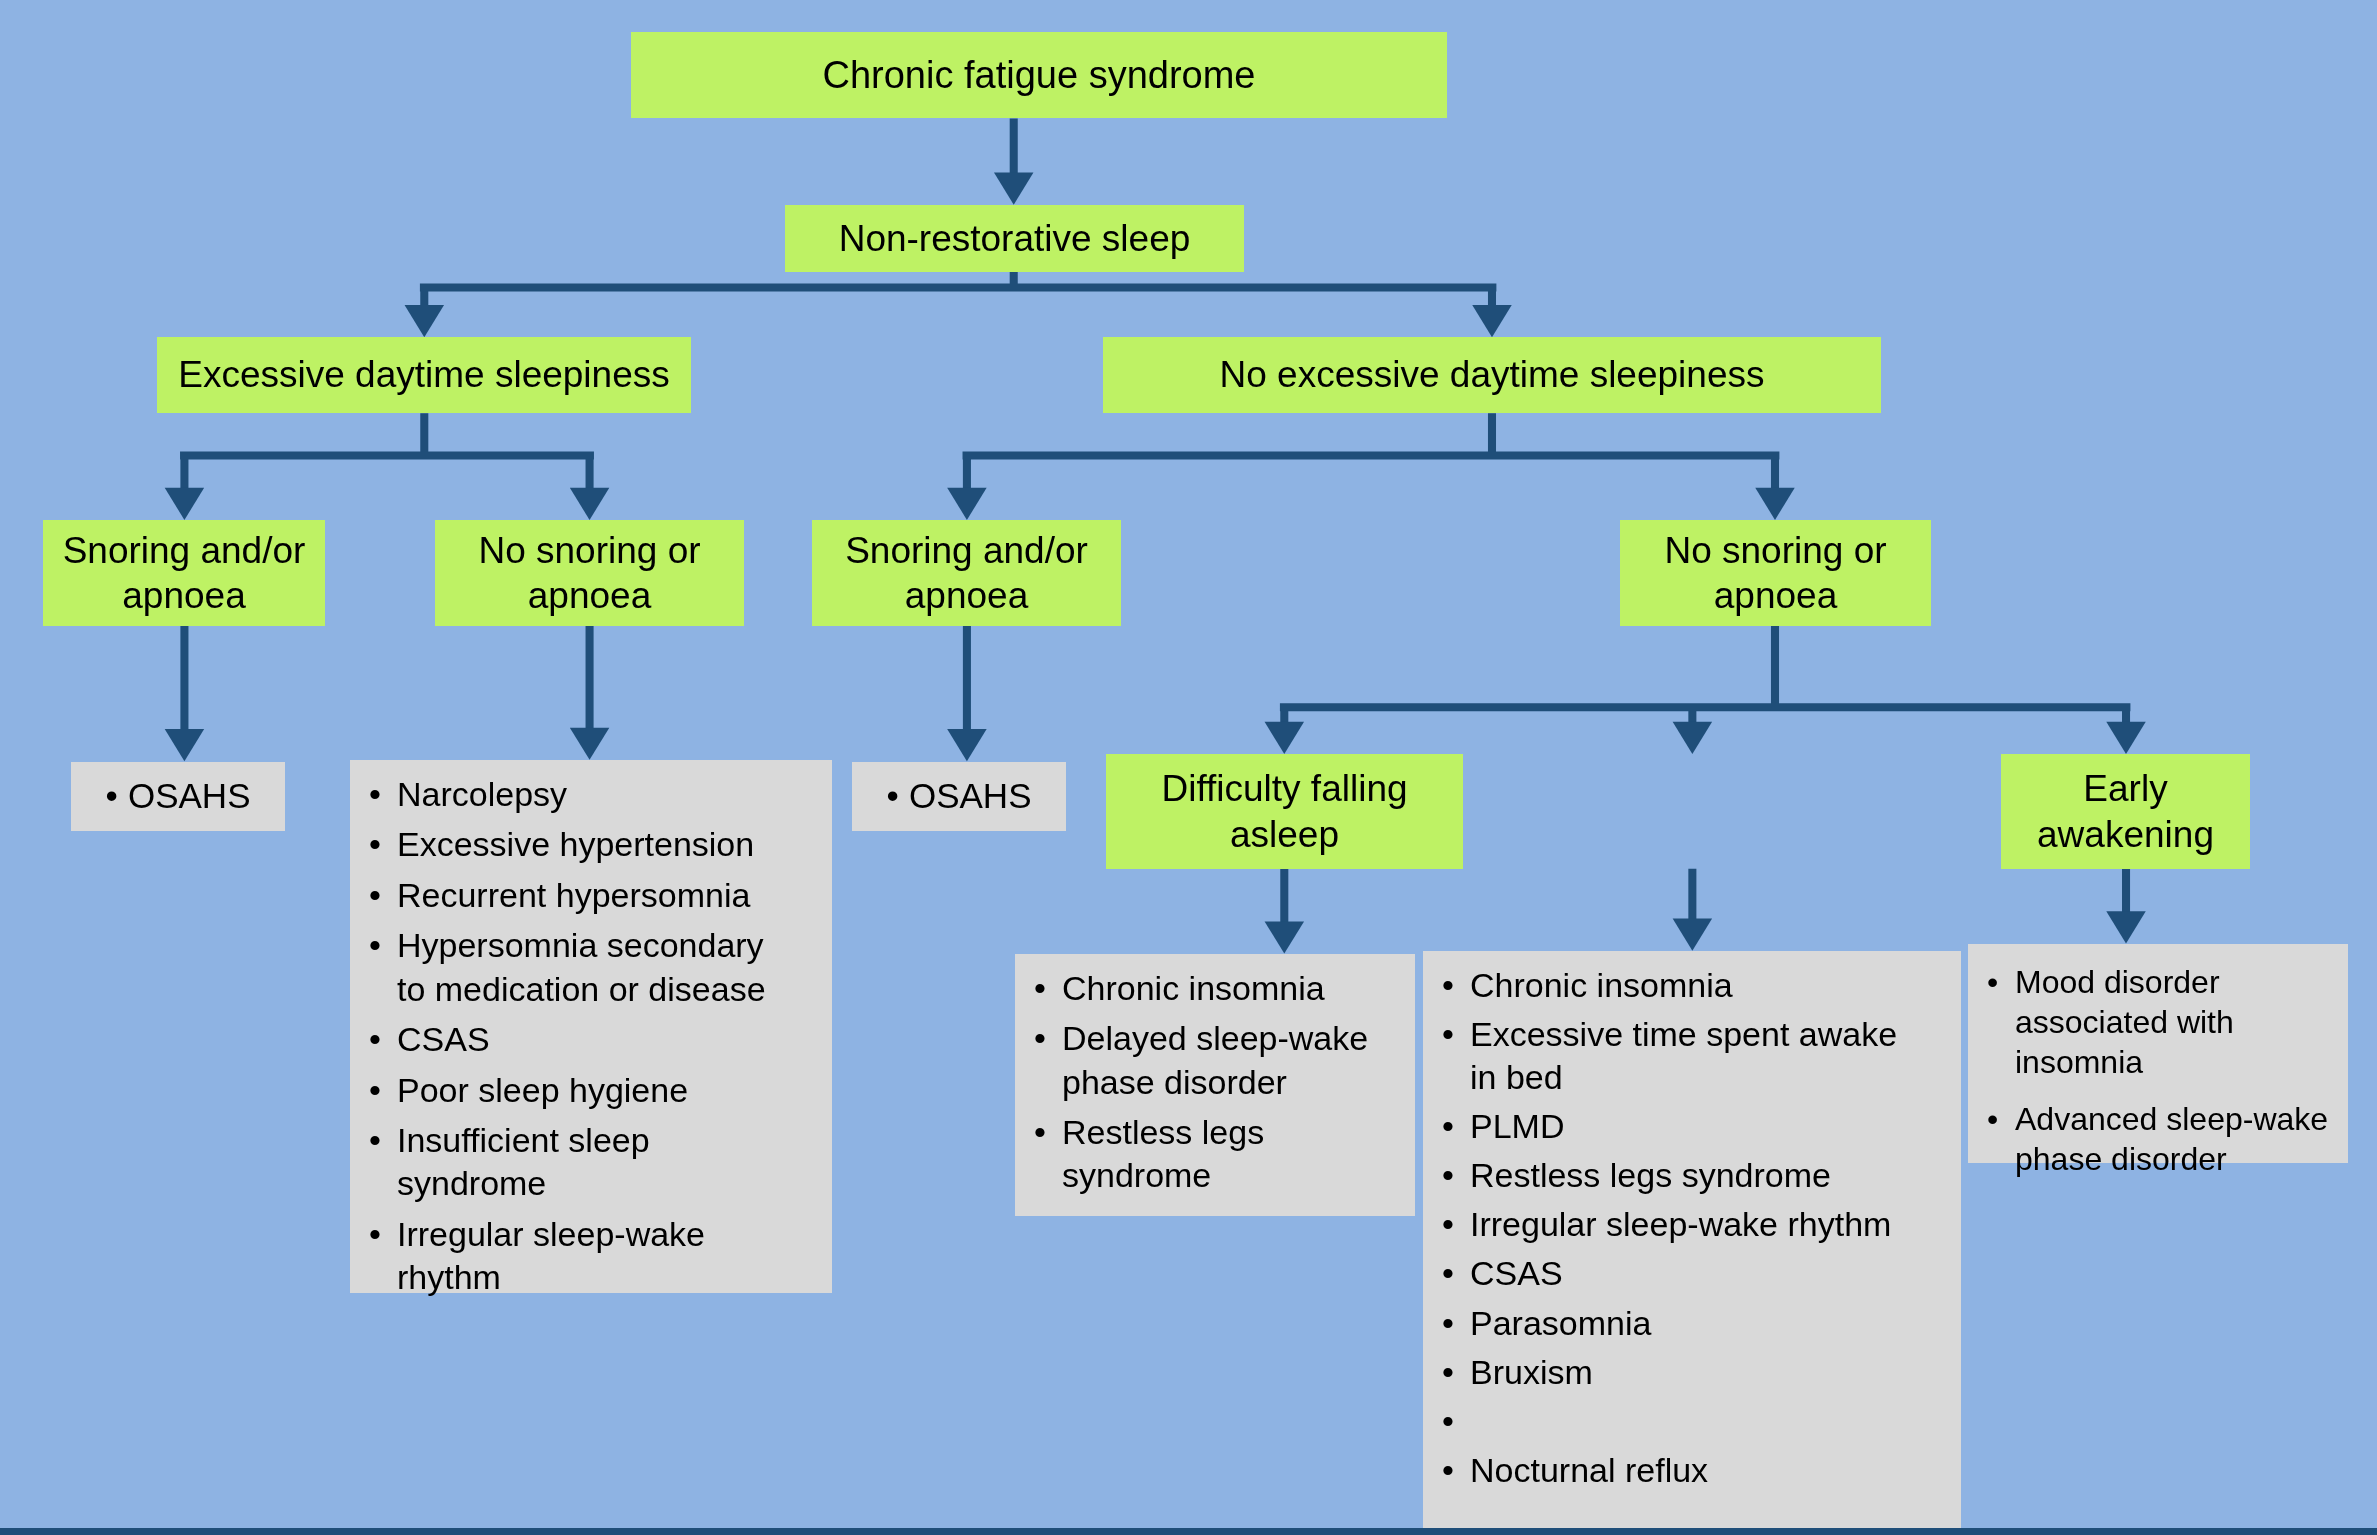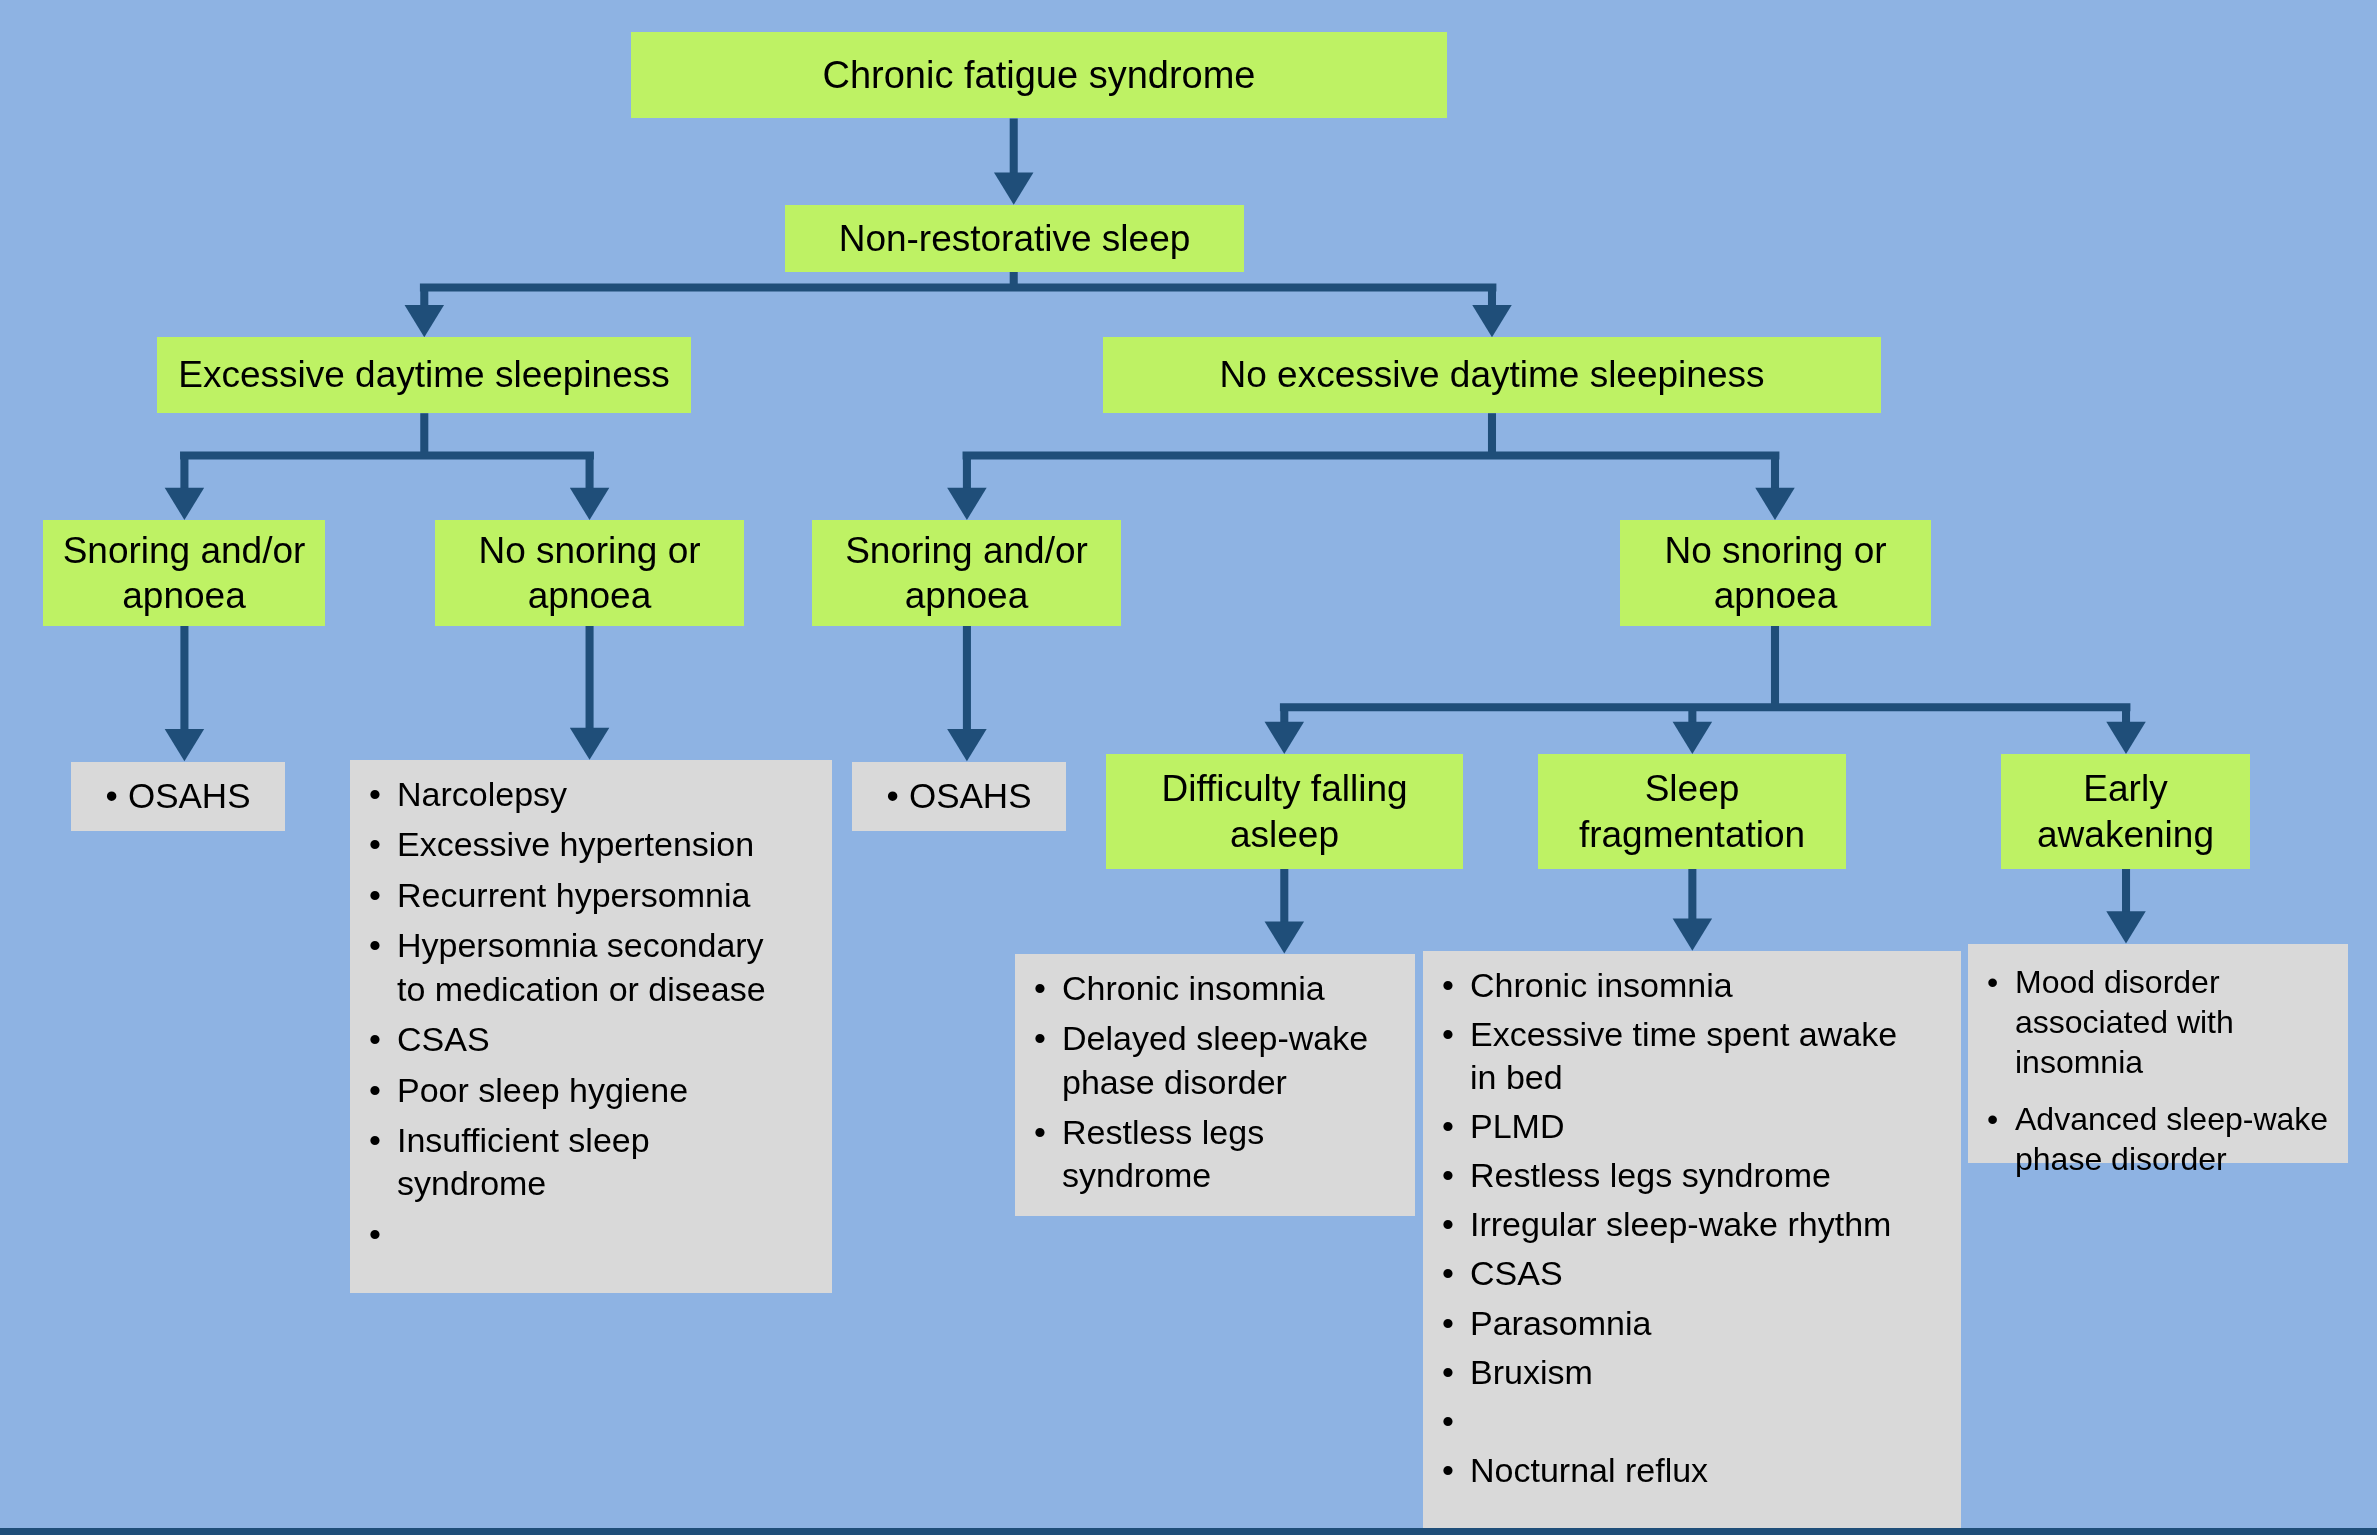--- a/index.html
+++ b/index.html
@@ -97,24 +97,20 @@
   </div>
   <div class="node" style="left:1620px;top:520px;width:311px;height:106px;">
     <span class="label">No snoring or
 apnoea</span>
   </div>
 
   <div class="node" style="left:1106px;top:754px;width:357px;height:115px;">
     <span class="label">Difficulty falling
 asleep</span>
   </div>
-  <div class="node" style="left:1538px;top:754px;width:308px;height:115px;">
-    <span class="label">Sleep
-fragmentation</span>
-  </div>
   <div class="node" style="left:2001px;top:754px;width:249px;height:115px;">
     <span class="label">Early
 awakening</span>
   </div>
 
   <div class="result single" style="left:71px;top:762px;width:214px;height:69px;">
       <div class="li">
         <span class="bullet">•</span>
         <span class="li-text">OSAHS</span>
       </div>
@@ -146,20 +142,22 @@
         <span class="bullet">•</span>
         <span class="li-text">Poor sleep hygiene</span>
       </div>
       <div class="li">
         <span class="bullet">•</span>
         <span class="li-text">Insufficient sleep
 syndrome</span>
       </div>
       <div class="li">
         <span class="bullet">•</span>
+        <span class="li-text">Irregular sleep-wake
+rhythm</span>
       </div>
     </div>
 
   <div class="result single" style="left:852px;top:762px;width:214px;height:69px;">
       <div class="li">
         <span class="bullet">•</span>
         <span class="li-text">OSAHS</span>
       </div>
     </div>
 

